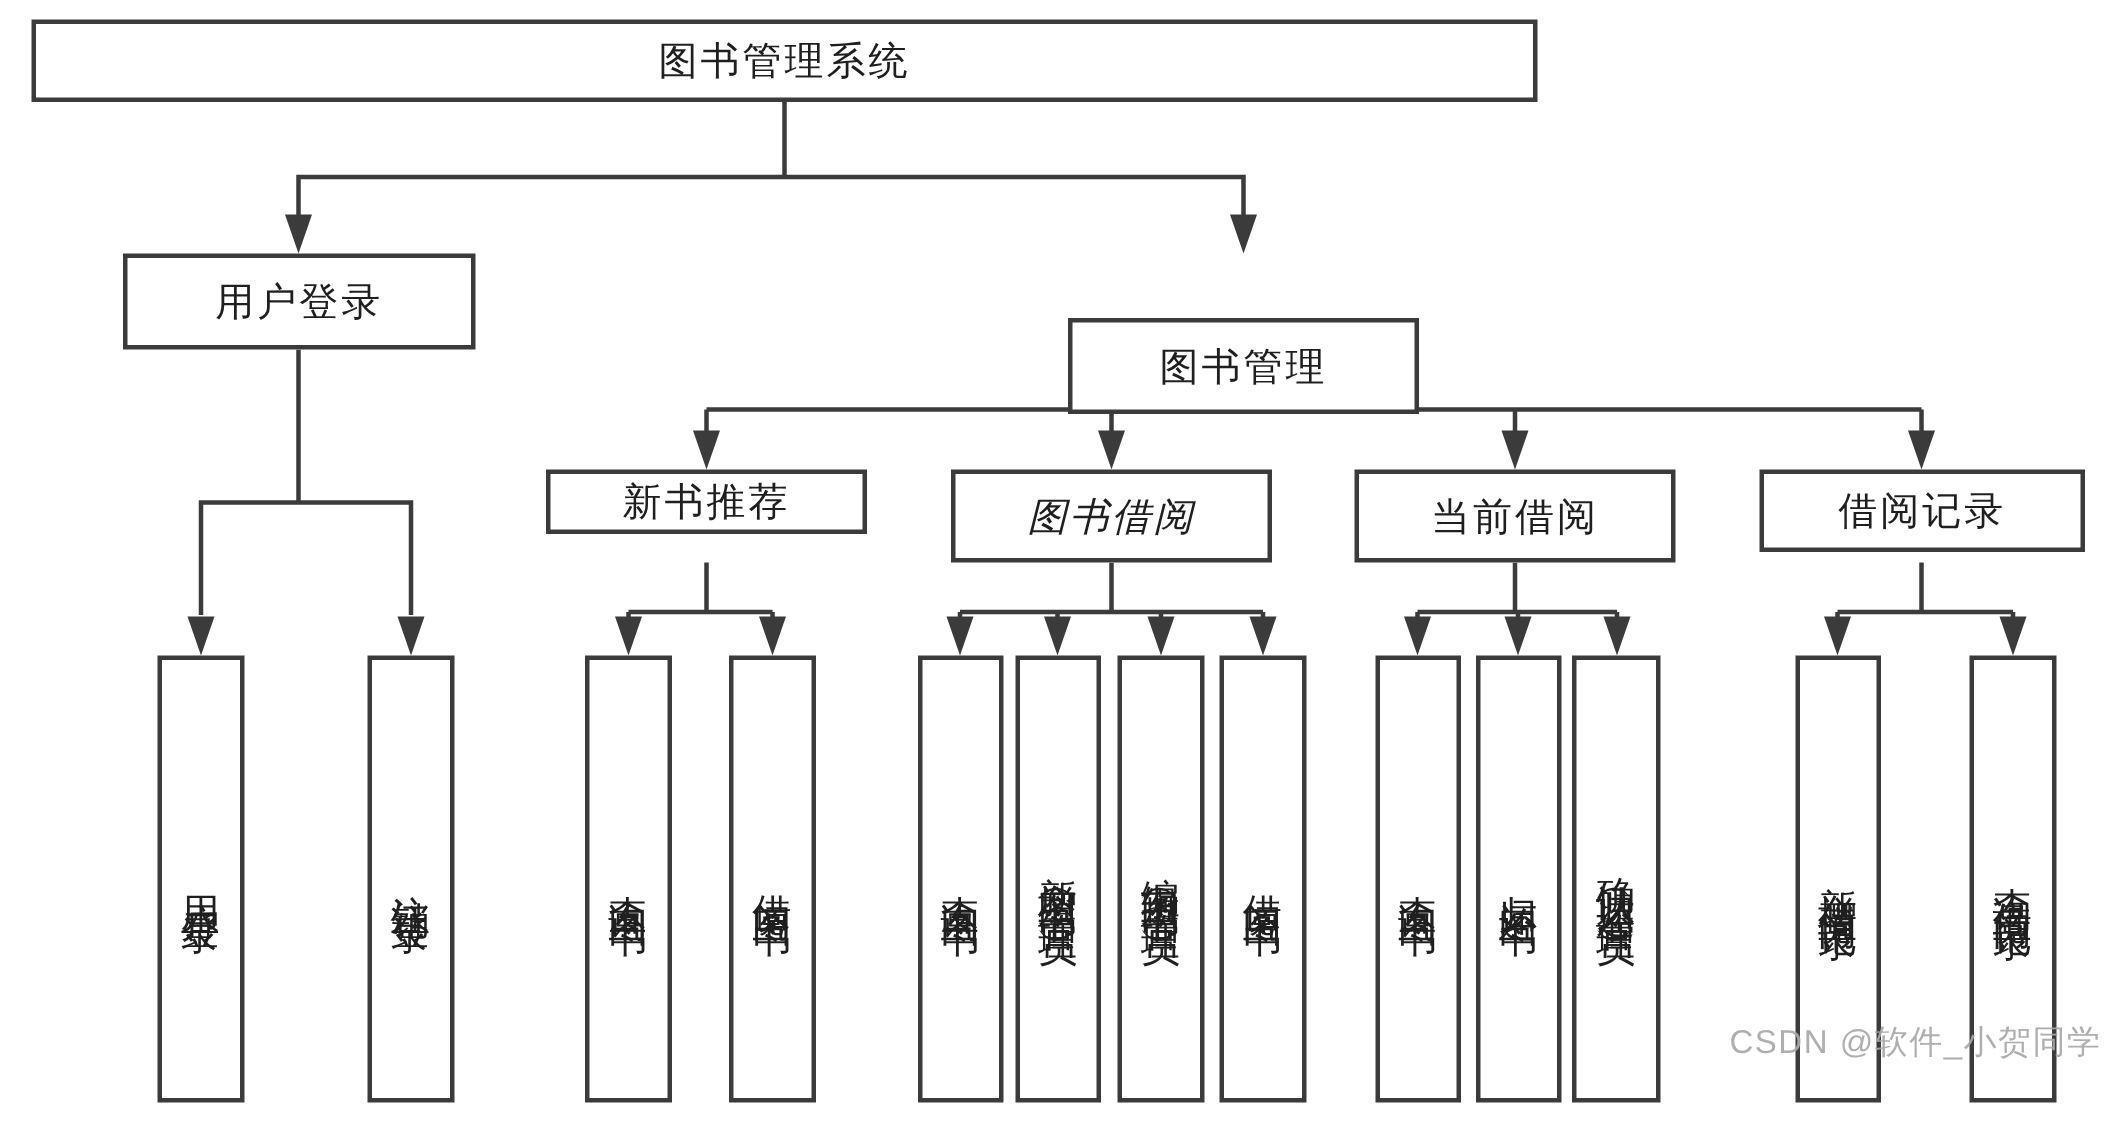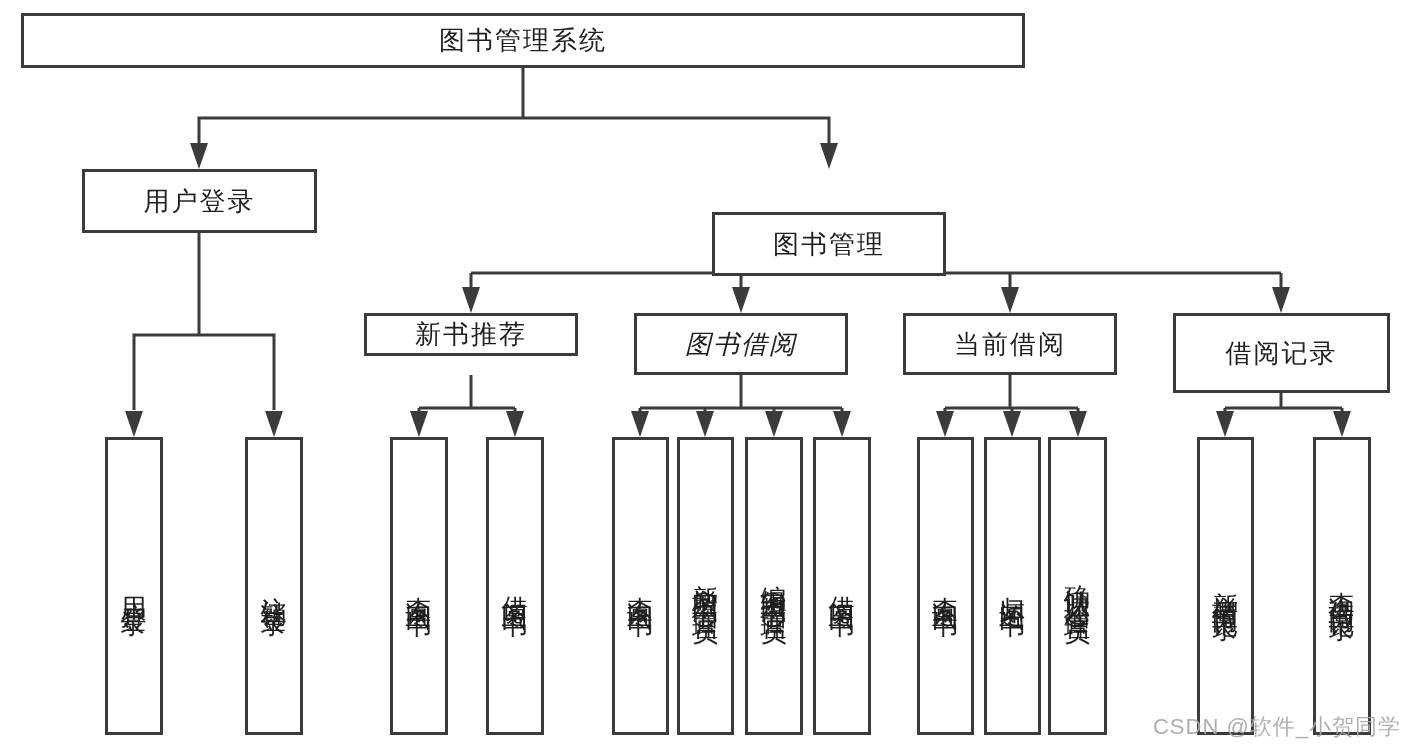--- a/index.html
+++ b/index.html
@@ -28,38 +28,38 @@
     letter-spacing:5px;
     line-height:1;
   }
   
   .n-root{left:21px;top:13px;width:1004px;height:55px;}
   .n-l2-0{left:82px;top:169px;width:235px;height:64px;}
   .n-l2-1{left:712px;top:169px;width:234px;height:64px;margin-top:43px;}
   .n-l3-0{left:364px;top:313px;width:214px;height:43px;}
   .n-l3-1{left:634px;top:313px;width:214px;height:62px;font-style:italic;}
   .n-l3-2{left:903px;top:313px;width:214px;height:62px;font-family:Liberation Mono, monospace;}
-  .n-l3-3{left:1173px;top:313px;width:217px;height:80px;}
+  .n-l3-3{left:1173px;top:313px;width:217px;height:55px;}
   .leaf{top:437px;height:298px;}
   .f-0-0{left:105px;width:58px;}
   .f-0-1{left:245px;width:58px;}
   .f-1-0{left:390px;width:58px;}
   .f-1-1{left:486px;width:58px;}
   .f-2-0{left:612px;width:57px;}
   .f-2-1{left:677px;width:57px;}
   .f-2-2{left:745px;width:58px;}
   .f-2-3{left:813px;width:58px;}
   .f-3-0{left:917px;width:57px;}
   .f-3-1{left:984px;width:57px;}
   .f-3-2{left:1048px;width:59px;}
   .f-4-0{left:1197px;width:57px;}
   .f-4-1{left:1313px;width:58px;}
   #watermark{
     position:absolute;
-    right:4px;top:712px;
+    right:4px;top:680px;
     font-size:22px;
     color:rgba(168,168,168,0.92);
     letter-spacing:1px;
     z-index:5;
     white-space:nowrap;
   }
 </style>
 </head>
 <body>
 

